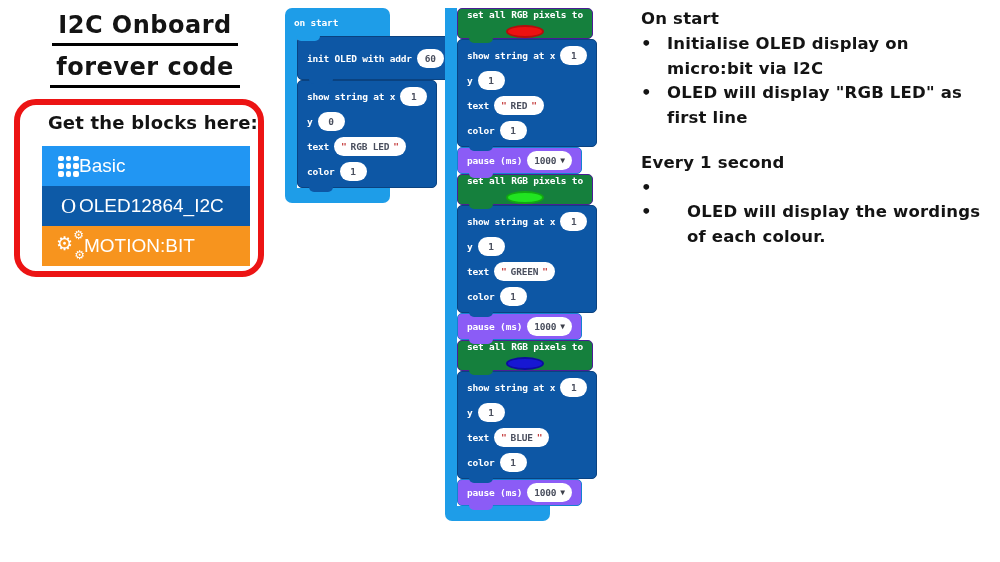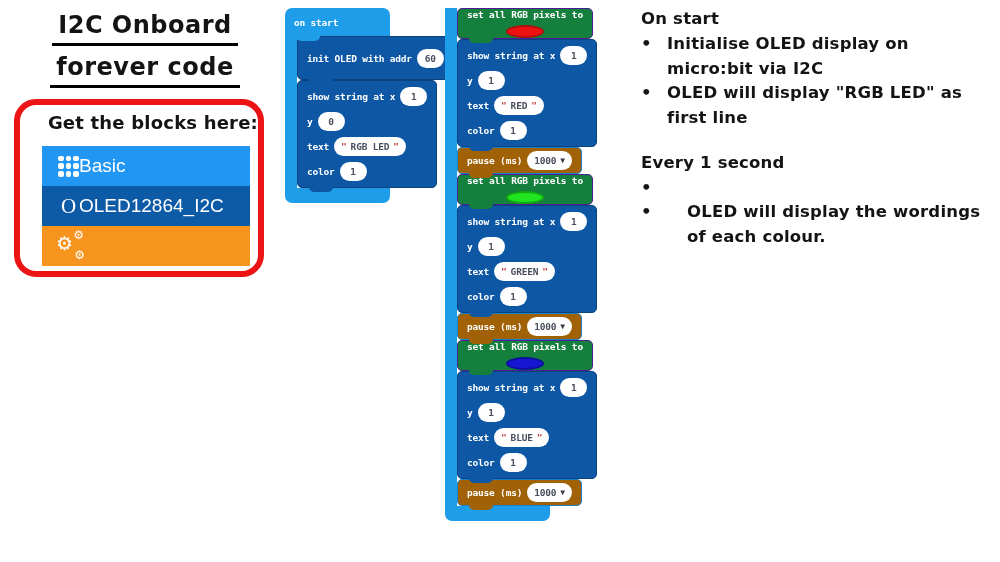--- a/index.html
+++ b/index.html
@@ -36,21 +36,21 @@
   .hat { width:105px; height:28px; border-radius:7px 7px 0 0; display:flex; align-items:center;
          padding-left:9px; color:#fff; position:relative; }
   .bfont { font-family:"DejaVu Sans Mono", monospace; font-weight:bold; font-size:9.5px; letter-spacing:-0.2px; }
   .sbody { display:flex; }
   .spine { width:12px; }
   .col { display:flex; flex-direction:column; align-items:flex-start; }
   .foot { width:105px; height:15px; border-radius:0 0 7px 7px; }
   .lightbg { background:#1e9de8; }
 
   .blk { position:relative; border-radius:5px; color:#fff; }
-  .blk.light  { background:#a16207; border:1px solid #1482cf; }
+  .blk.light  { background:#8b5cf6; border:1px solid #1482cf; }
   .blk.dark   { background:#0d57a5; border:1px solid #0a4280; }
   .blk.orange { background:#15803d; border:1px solid #4c1d95;flex-direction:column; }
 
   .tab::after { content:""; position:absolute; left:11px; bottom:-5px; width:24px; height:6px;
                 border-radius:0 0 5px 5px; background:inherit; z-index:6; }
 
   .one-row { display:flex; align-items:center; gap:5px; padding:0 9px; }
   .init-blk  { height:44px; }
   .set-blk   { height:31px; }
   .pause-blk { height:27px; }
@@ -104,20 +104,21 @@
       <span class="o-icon">O</span>
       <span>OLED12864_I2C</span>
     </div>
 
     <div class="cat" style="background:#f7941e">
       <span class="gears-icon">
         <span class="g1">⚙</span>
         <span class="g2">⚙</span>
         <span class="g3">⚙</span>
       </span>
+      <span>MOTION:BIT</span>
     </div>
 
   </div>
 </div>
 
 <div class="stack" style="left:285px; top:8px;">
   <div class="hat lightbg bfont tab">
     <span>on start</span>
   </div>
   <div class="sbody">

